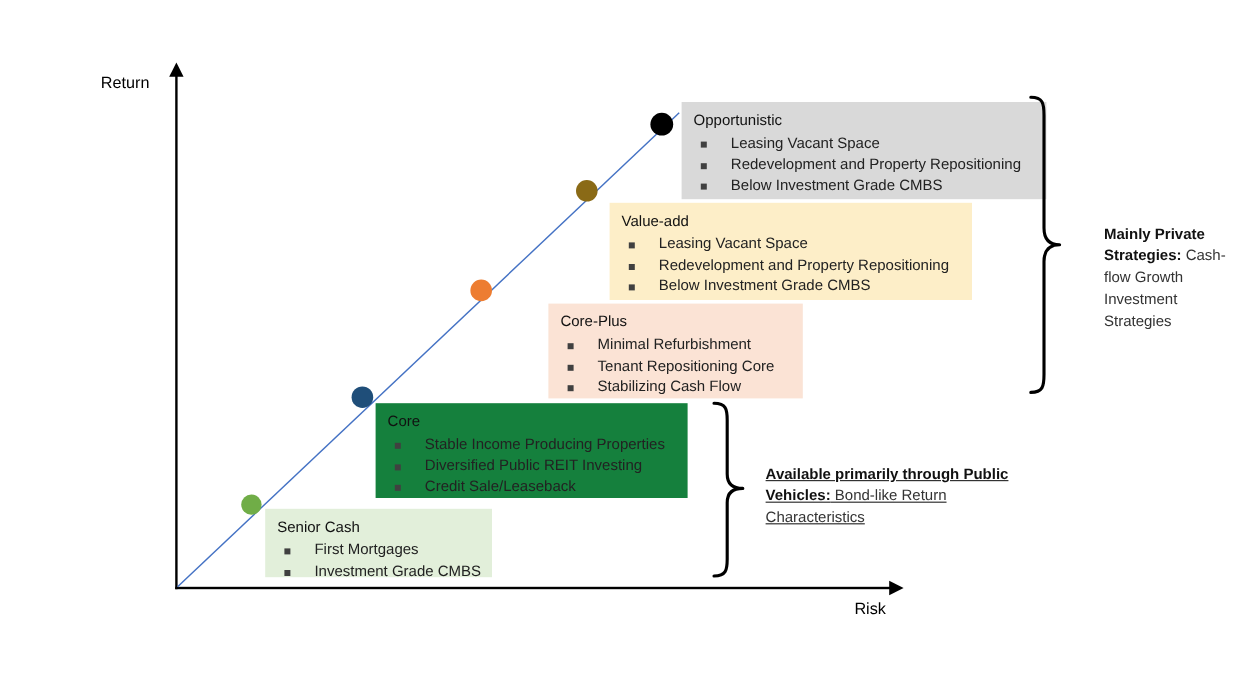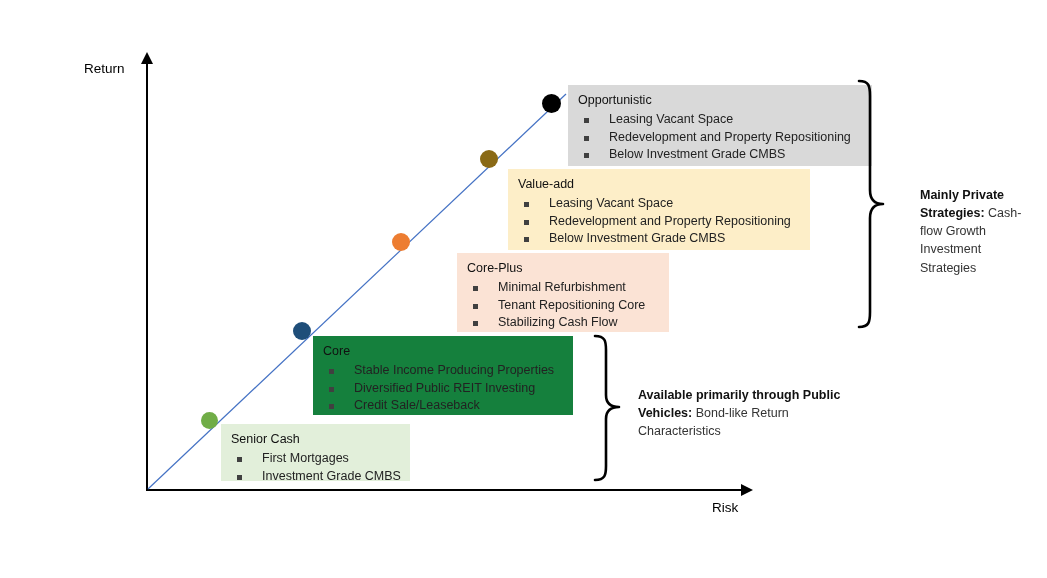--- a/index.html
+++ b/index.html
@@ -195,17 +195,17 @@
   <svg class="brace" style="left:853px; top:78px; width:38px; height:252px;" viewBox="0 0 38 252">
     <path d="M6 3 C16 3 17 8 17 18 L17 112 C17 122 22 126 30 126 C22 126 17 130 17 140 L17 234 C17 244 16 249 6 249" fill="none" stroke="#000000" stroke-width="2.6" stroke-linecap="round" stroke-linejoin="round"></path>
   </svg>
   <div class="brace-note" style="left:920px; top:186px; width:112px;">
     <b>Mainly Private Strategies:</b><span> Cash-flow Growth Investment Strategies</span>
   </div>
 
   <svg class="brace" style="left:589px; top:333px; width:38px; height:150px;" viewBox="0 0 38 150">
     <path d="M6 3 C16 3 17 8 17 17 L17 62 C17 71 22 74 30 74 C22 74 17 77 17 86 L17 133 C17 142 16 147 6 147" fill="none" stroke="#000000" stroke-width="2.6" stroke-linecap="round" stroke-linejoin="round"></path>
   </svg>
-  <div class="brace-note" style="left:638px; top:386px; width:212px;">
+  <div class="brace-note" style="left:638px; top:386px; width:212px;text-decoration:underline;">
     <b>Available primarily through Public Vehicles:</b><span> Bond-like Return Characteristics</span>
   </div>
 
 </div>
 
 </body></html>

